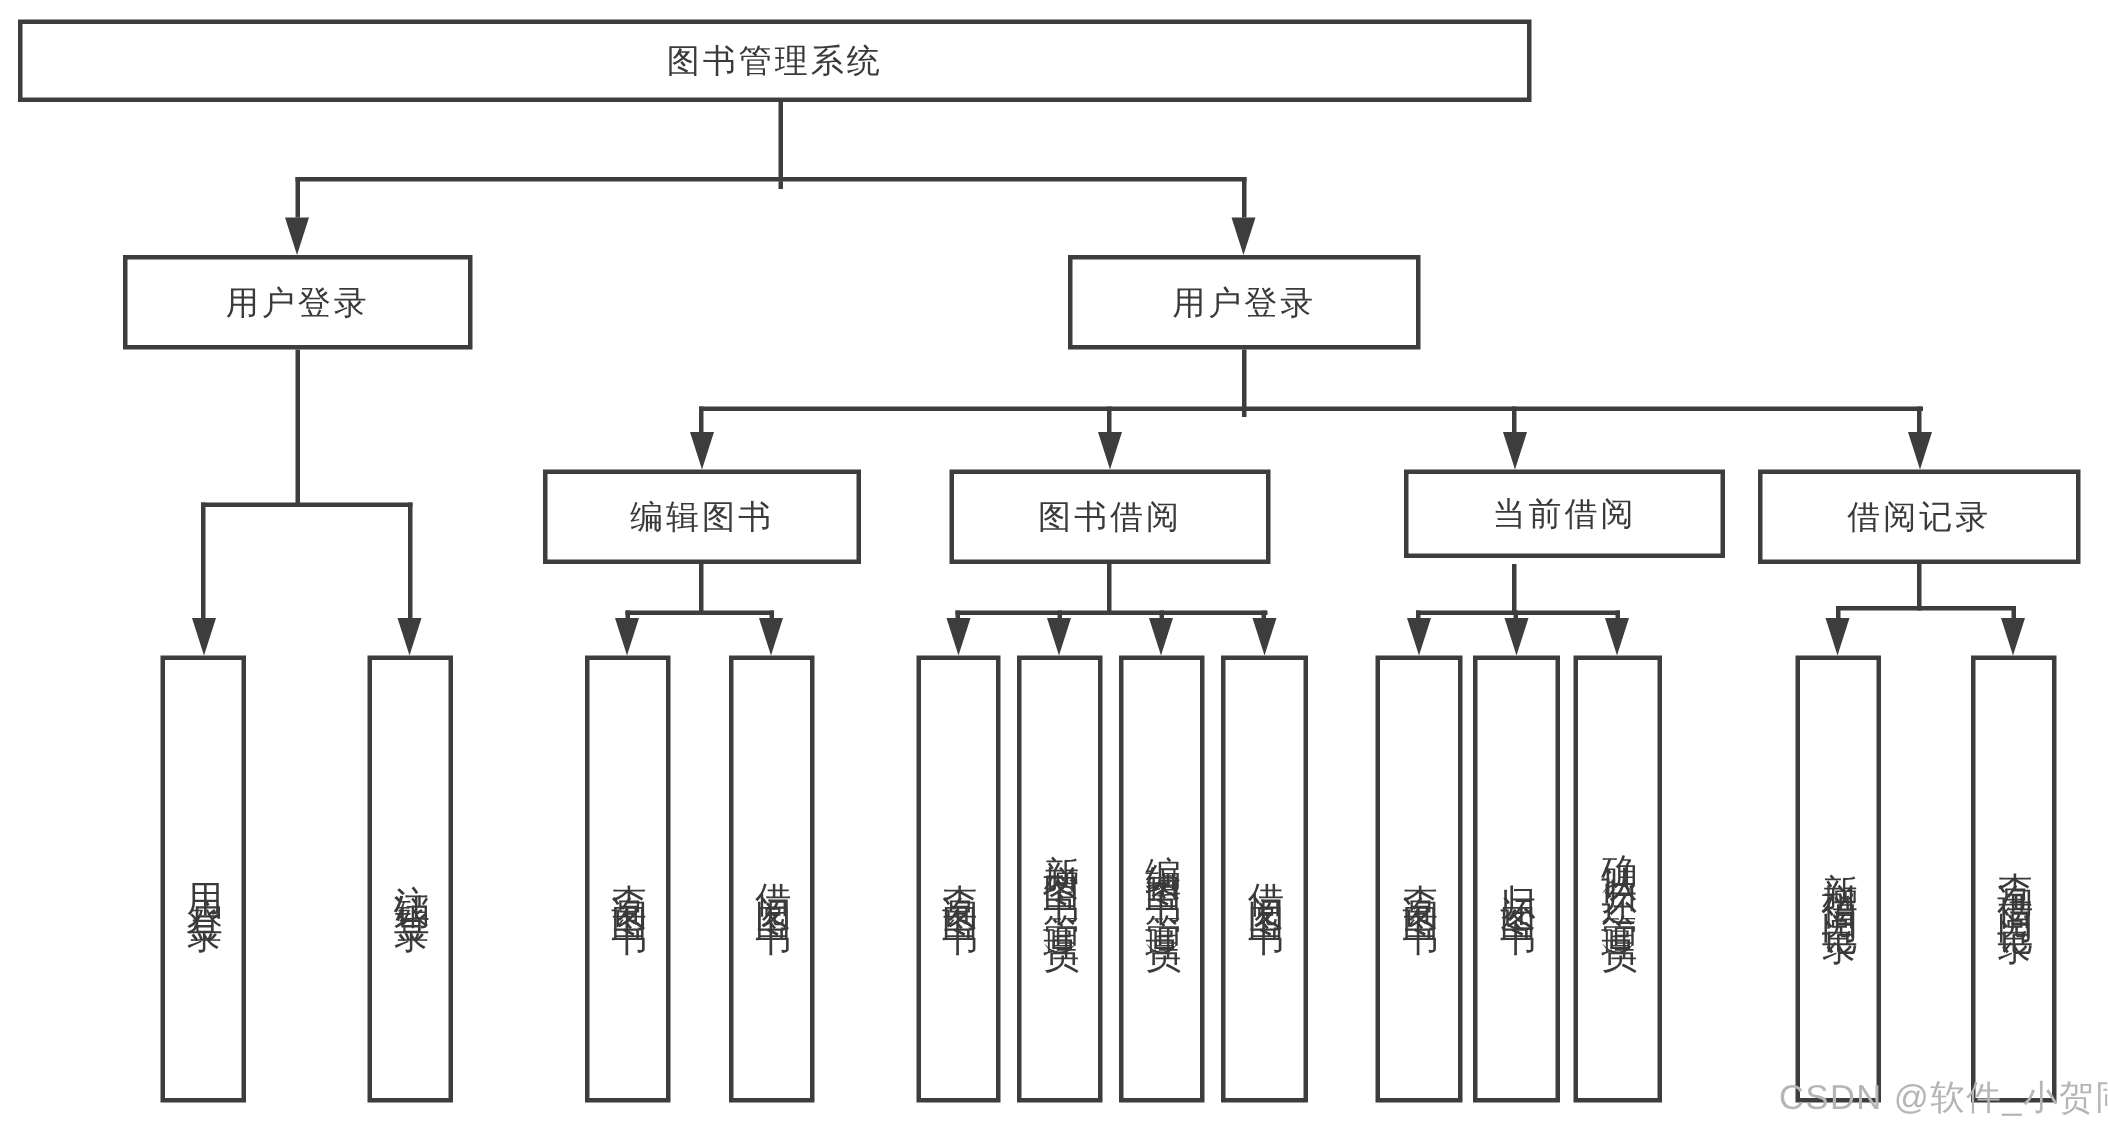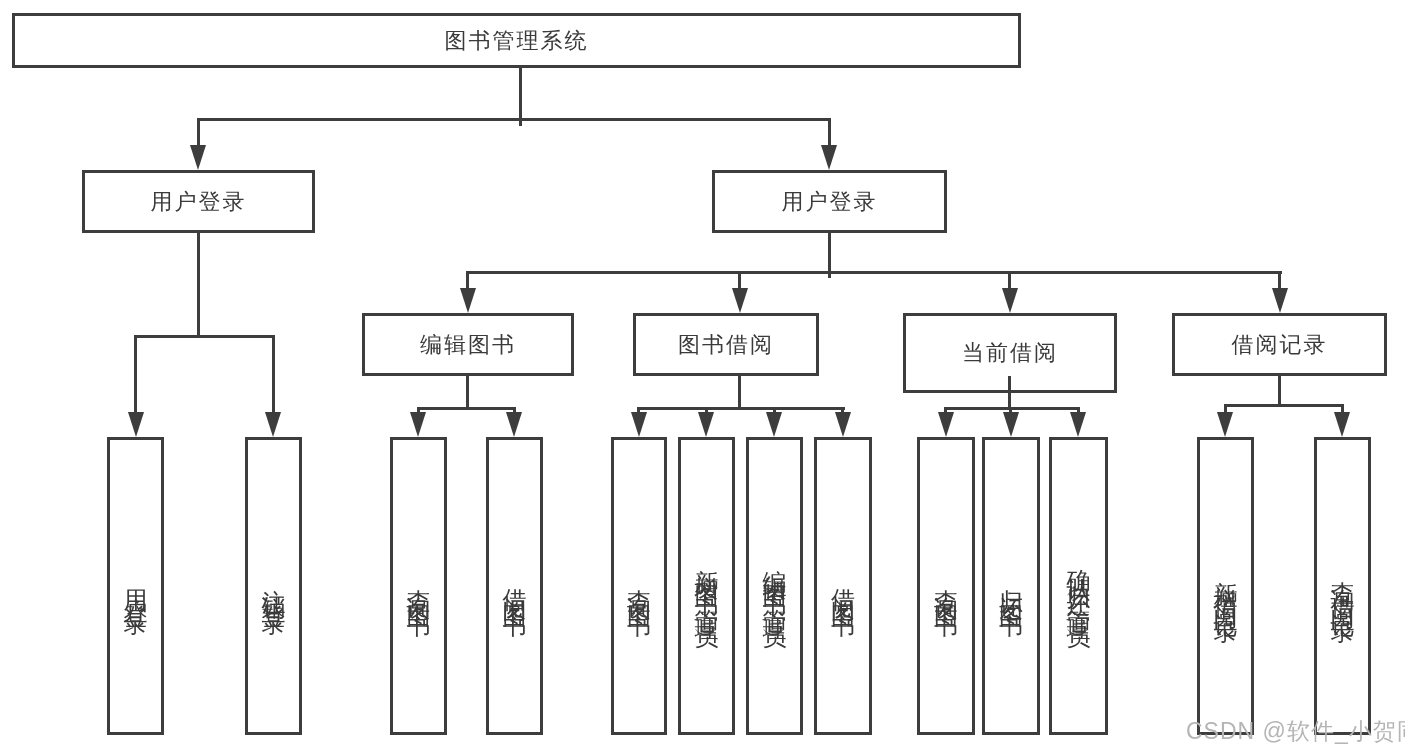--- a/index.html
+++ b/index.html
@@ -72,24 +72,24 @@
   <div class="line vl" style="left:738px;top:271px;height:17px;"></div>
   <div class="arrow" style="left:732px;top:288px;"></div>
   <div class="line vl" style="left:1008px;top:271px;height:17px;"></div>
   <div class="arrow" style="left:1002px;top:288px;"></div>
   <div class="line vl" style="left:1278px;top:271px;height:17px;"></div>
   <div class="arrow" style="left:1272px;top:288px;"></div>
 
   <div class="hbox" style="left:362px;top:313px;width:212px;height:63px;">
     <span>编辑图书</span>
   </div>
-  <div class="hbox" style="left:633px;top:313px;width:186px;height:63px;">
+  <div class="hbox" style="left:633px;top:313px;width:214px;height:63px;">
     <span>图书借阅</span>
   </div>
-  <div class="hbox" style="left:903px;top:313px;width:214px;height:80px;justify-content:center;">
+  <div class="hbox" style="left:936px;top:313px;width:214px;height:59px;justify-content:center;">
     <span>当前借阅</span>
   </div>
   <div class="hbox" style="left:1172px;top:313px;width:215px;height:63px;">
     <span>借阅记录</span>
   </div>
 
   <div class="line vl" style="left:466px;top:376px;height:34px;"></div>
   <div class="line hl" style="left:417px;top:407px;width:99px;"></div>
   <div class="line vl" style="left:417px;top:407px;height:6px;"></div>
   <div class="arrow" style="left:410px;top:412px;"></div>

